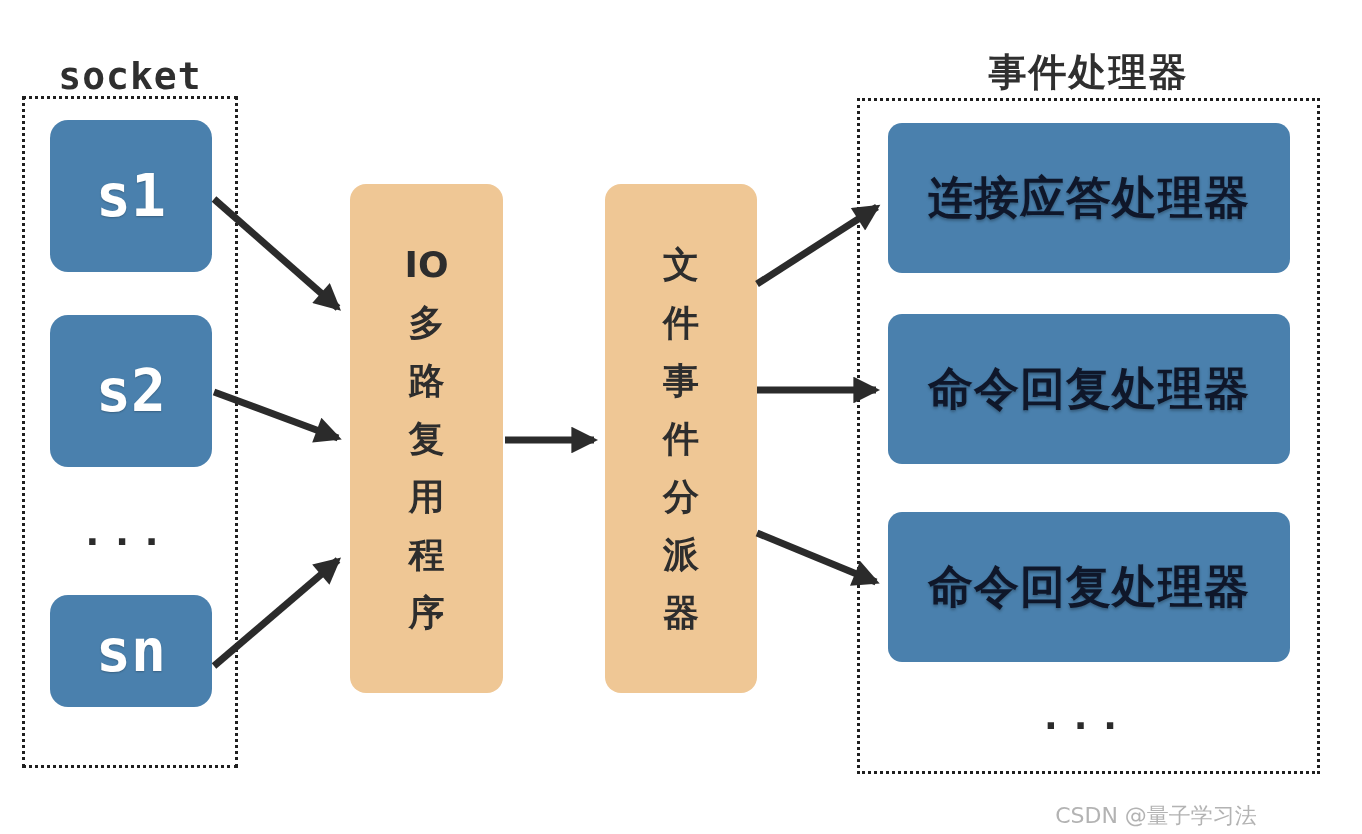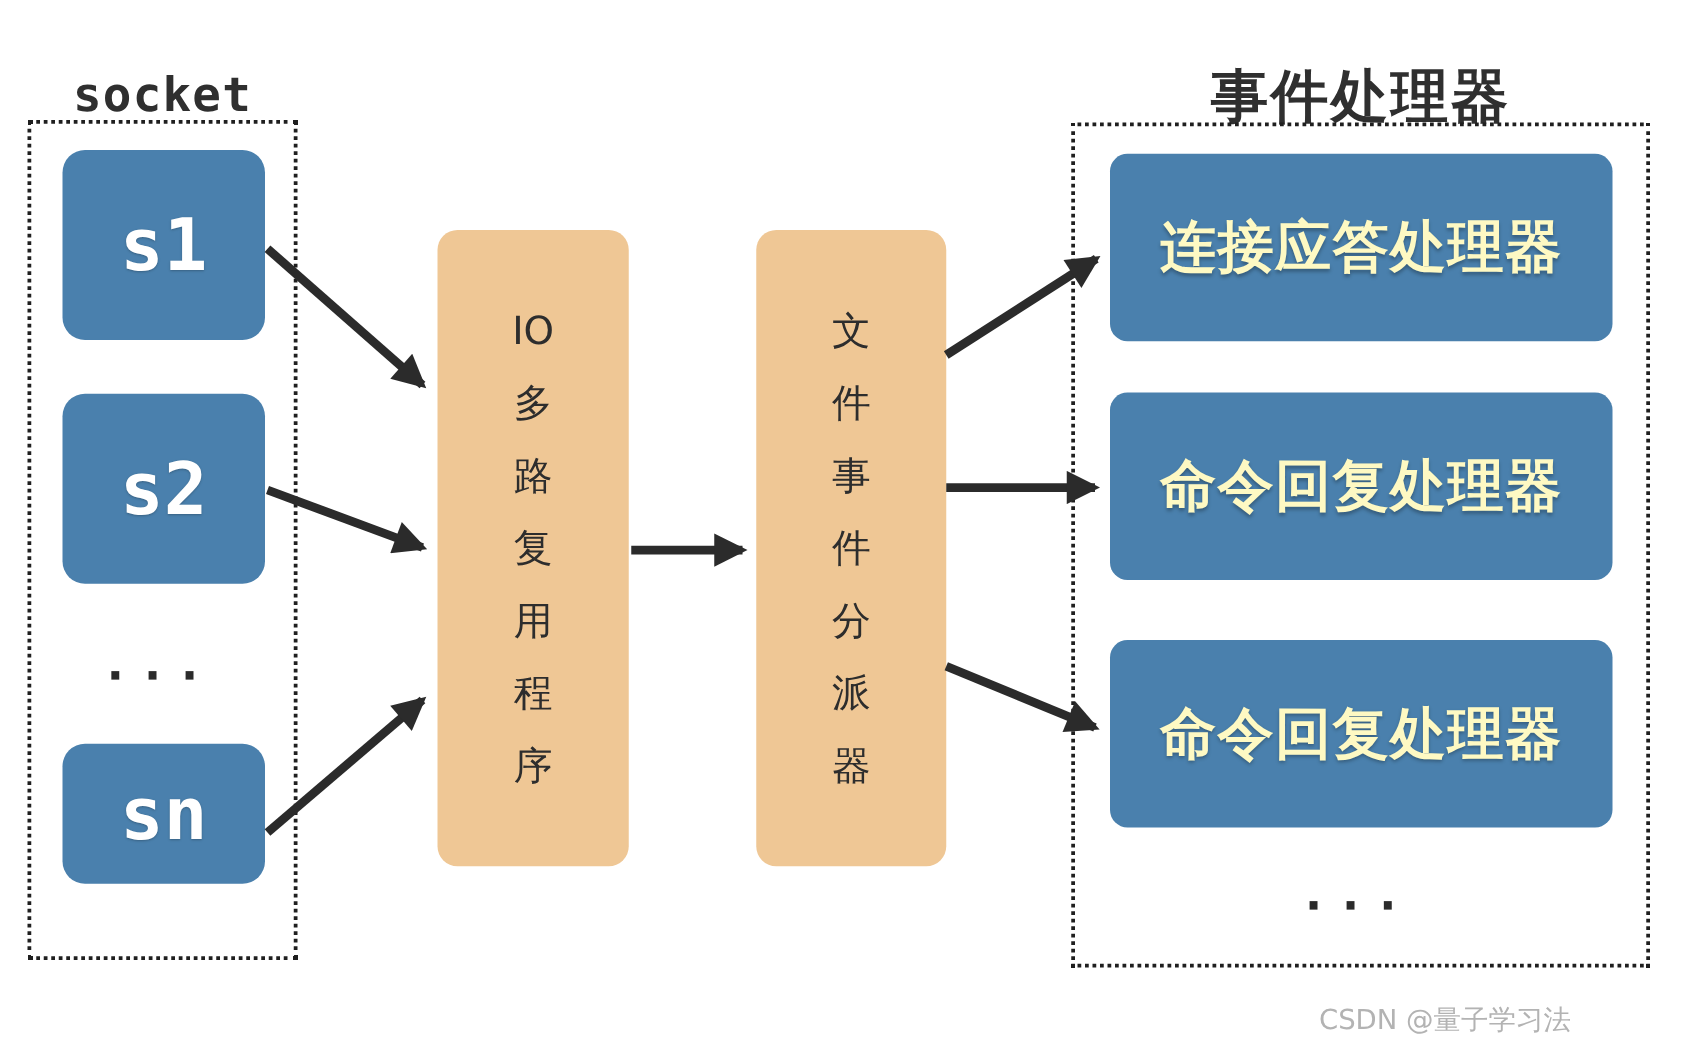--- a/index.html
+++ b/index.html
@@ -26,21 +26,21 @@
     margin-top: 34px;
   }
   .socket-title {
     left: 22px; top: 22px; width: 216px;
     font-size: 38px;
     font-family: "DejaVu Sans Mono", "Liberation Mono", monospace;
     letter-spacing: 1px;
   }
   .events-title {
     left: 857px; top: 18px; width: 463px;
-    font-size: 46px;
+    font-size: 38px;
     letter-spacing: 2px;
   }
 
   
   .dashed-box {
     border: 3.5px dotted #1f1f1f;
     box-sizing: border-box;
   }
   .left-dashed  { left: 22px;  top: 96px; width: 216px; height: 672px; }
   .right-dashed { left: 857px; top: 98px; width: 463px; height: 676px; }
@@ -81,34 +81,34 @@
     background: #efc795;
     border-radius: 16px;
     display: flex; align-items: center; justify-content: center;
     text-align: center;
   }
   .vbox-multiplexer { left: 350px; }
   .vbox-dispatcher  { left: 605px; width: 152px; }
   .vbox-label {
     white-space: pre-line;
     color: #2d2d2d;
-    font-size: 31px;
-    font-weight: 400;
+    font-size: 36px;
+    font-weight: 700;
     line-height: 58px;
     font-family: "DejaVu Sans", "Liberation Sans", sans-serif;
   }
 
   
   .handler-node {
     left: 888px;
     width: 402px; height: 150px;
     background: #4a80ad;
     border-radius: 14px;
     display: flex; align-items: center; justify-content: center;
-    color: #fef9c3;
+    color: #0f172a;
     font-size: 45px;
     font-weight: bold;
     letter-spacing: 1px;
     text-shadow: 0 2px 3px rgba(0,0,0,0.28);
   }
   .handler-1 { top: 123px; }
   .handler-2 { top: 314px; }
   .handler-3 { top: 512px; }
 
   

